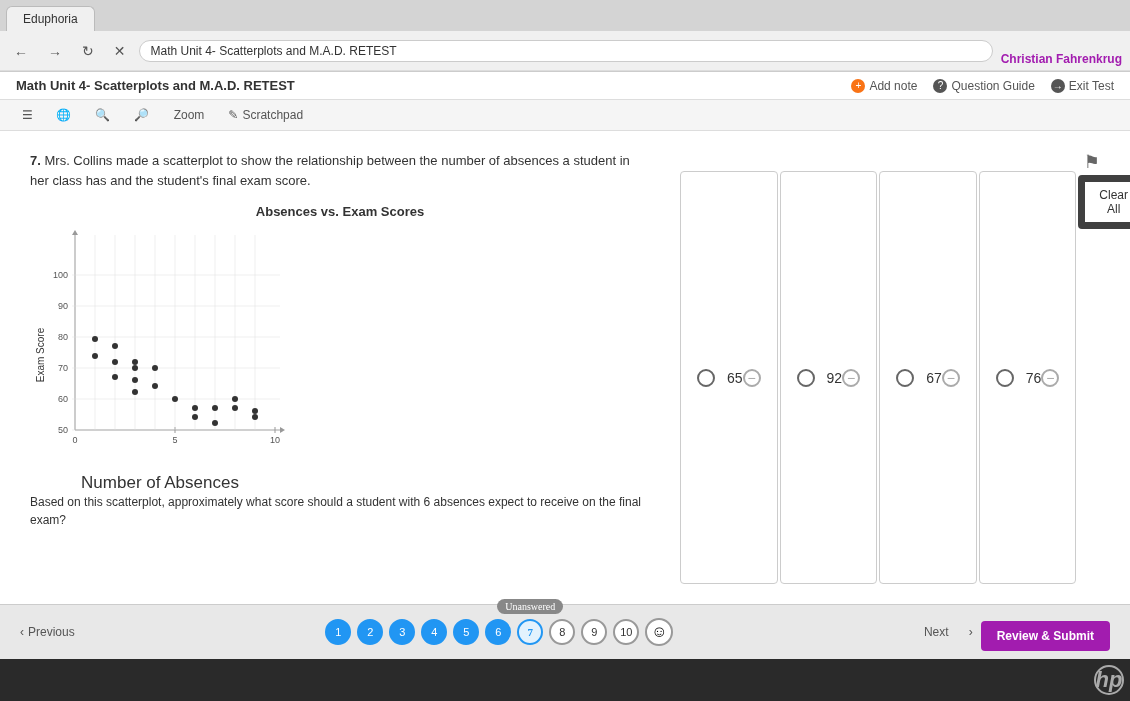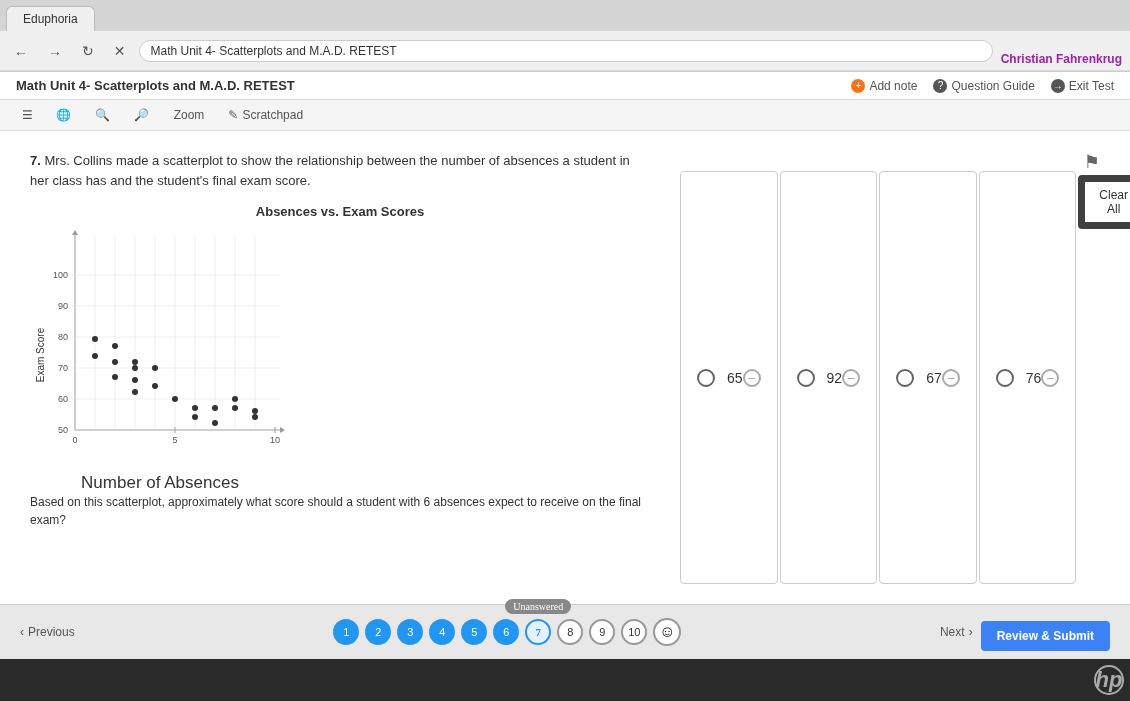--- a/index.html
+++ b/index.html
@@ -285,24 +285,24 @@
       font-size: 16px;
     }
     .next-btn {
       background: none;
       border: none;
       cursor: pointer;
       font-size: 12px;
       color: #555;
       display: flex;
       align-items: center;
-      gap: 4px;
+      gap: 20px;
     }
     .submit-btn {
-      background: #3b82f6;
+      background: #a21caf;
       color: white;
       border: none;
       border-radius: 4px;
       padding: 8px 16px;
       font-size: 12px;
       cursor: pointer;
       font-weight: bold;
       margin-top: 8px;
     }
     .exit-test-btn {

